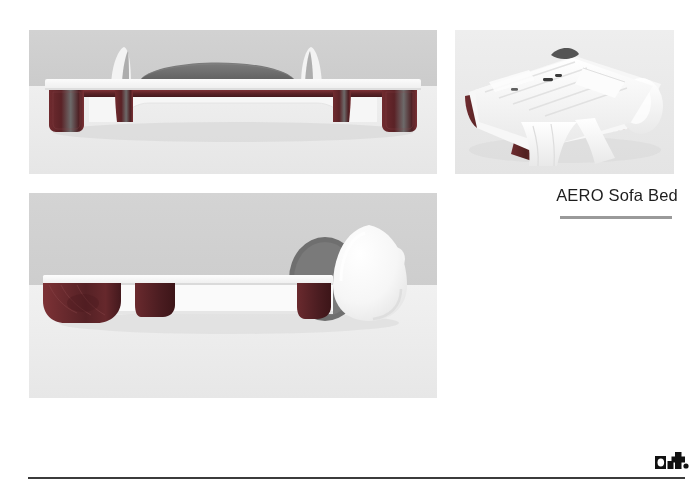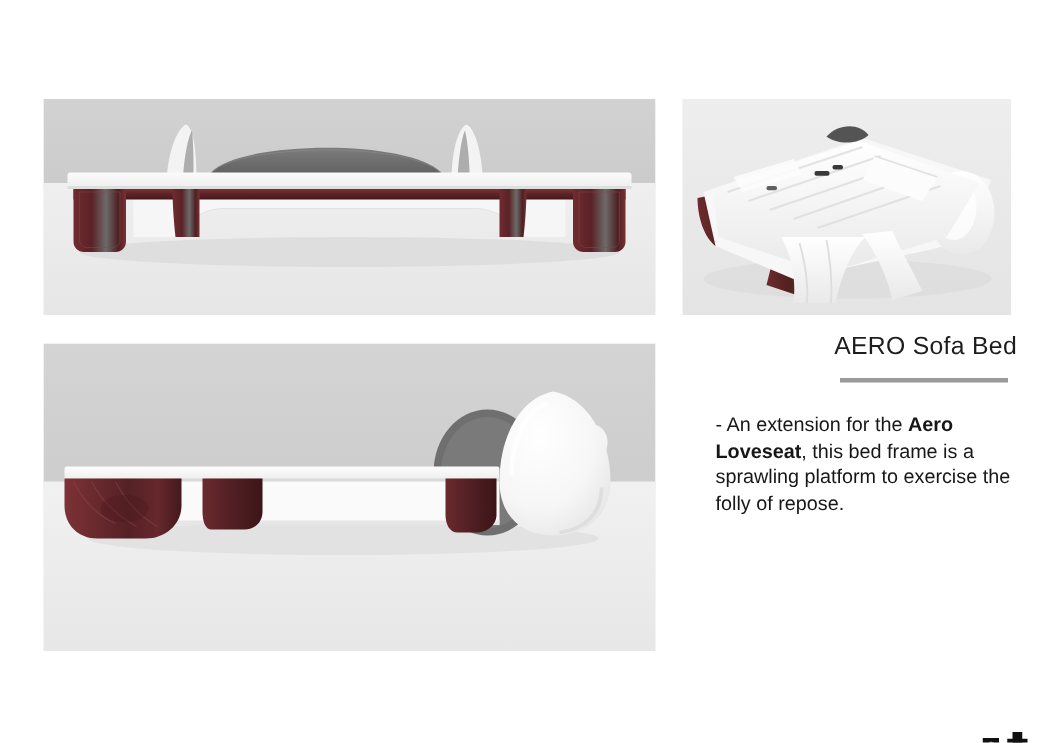--- a/index.html
+++ b/index.html
@@ -13,21 +13,20 @@
     position: relative;
     overflow: hidden;
     font-family: "Liberation Sans", sans-serif;
     color: #1a1a1a;
   }
 
   .page {
     position: absolute;
     inset: 0;
     background: #ffffff;
-    margin-top: 36px;
   }
 
   
   .render {
     position: absolute;
     overflow: hidden;
     background: #ebebeb;
   }
   .render svg { display: block; width: 100%; height: 100%; }
 
@@ -268,21 +267,20 @@
       <path d="M304 92 C304 62 318 36 340 32 C362 36 378 62 378 92 C378 114 362 128 340 128 C318 128 304 114 304 92 Z" fill="url(#spEgg)"></path>
       <path d="M312 88 C312 64 322 44 336 40" fill="none" stroke="#ffffff" stroke-width="3" opacity="0.75"></path>
       <path d="M372 96 C372 114 360 124 344 126" fill="none" stroke="#d8d8d8" stroke-width="2.5" opacity="0.7"></path>
     </svg>
   </div>
 
   <div class="title">AERO Sofa Bed</div>
   <div class="title-rule"></div>
 
   <div class="body-copy">
-    <p class="para"><span>- An extension for the </span><b>Aero Loveseat</b><span>, this bed frame is a sprawling platform to exercise the folly of repose.</span></p>
   </div>
 
   <div class="footer-rule"></div>
 
   <div class="logo">
     <svg viewBox="0 0 34 23" width="34" height="23">
 
       <rect x="0" y="4" width="11" height="13" fill="#111111"></rect>
       <ellipse cx="5.8" cy="10.5" rx="3.3" ry="4" fill="#ffffff"></ellipse>
 

